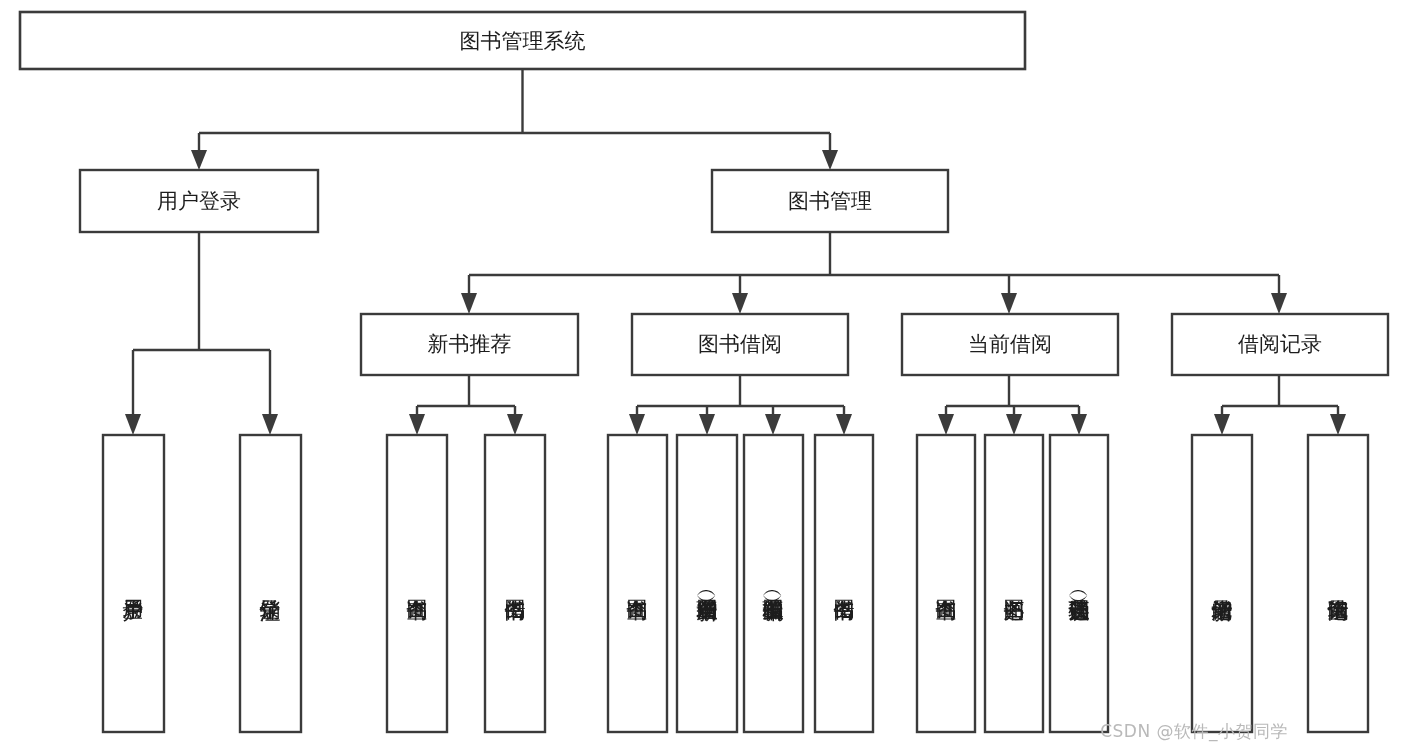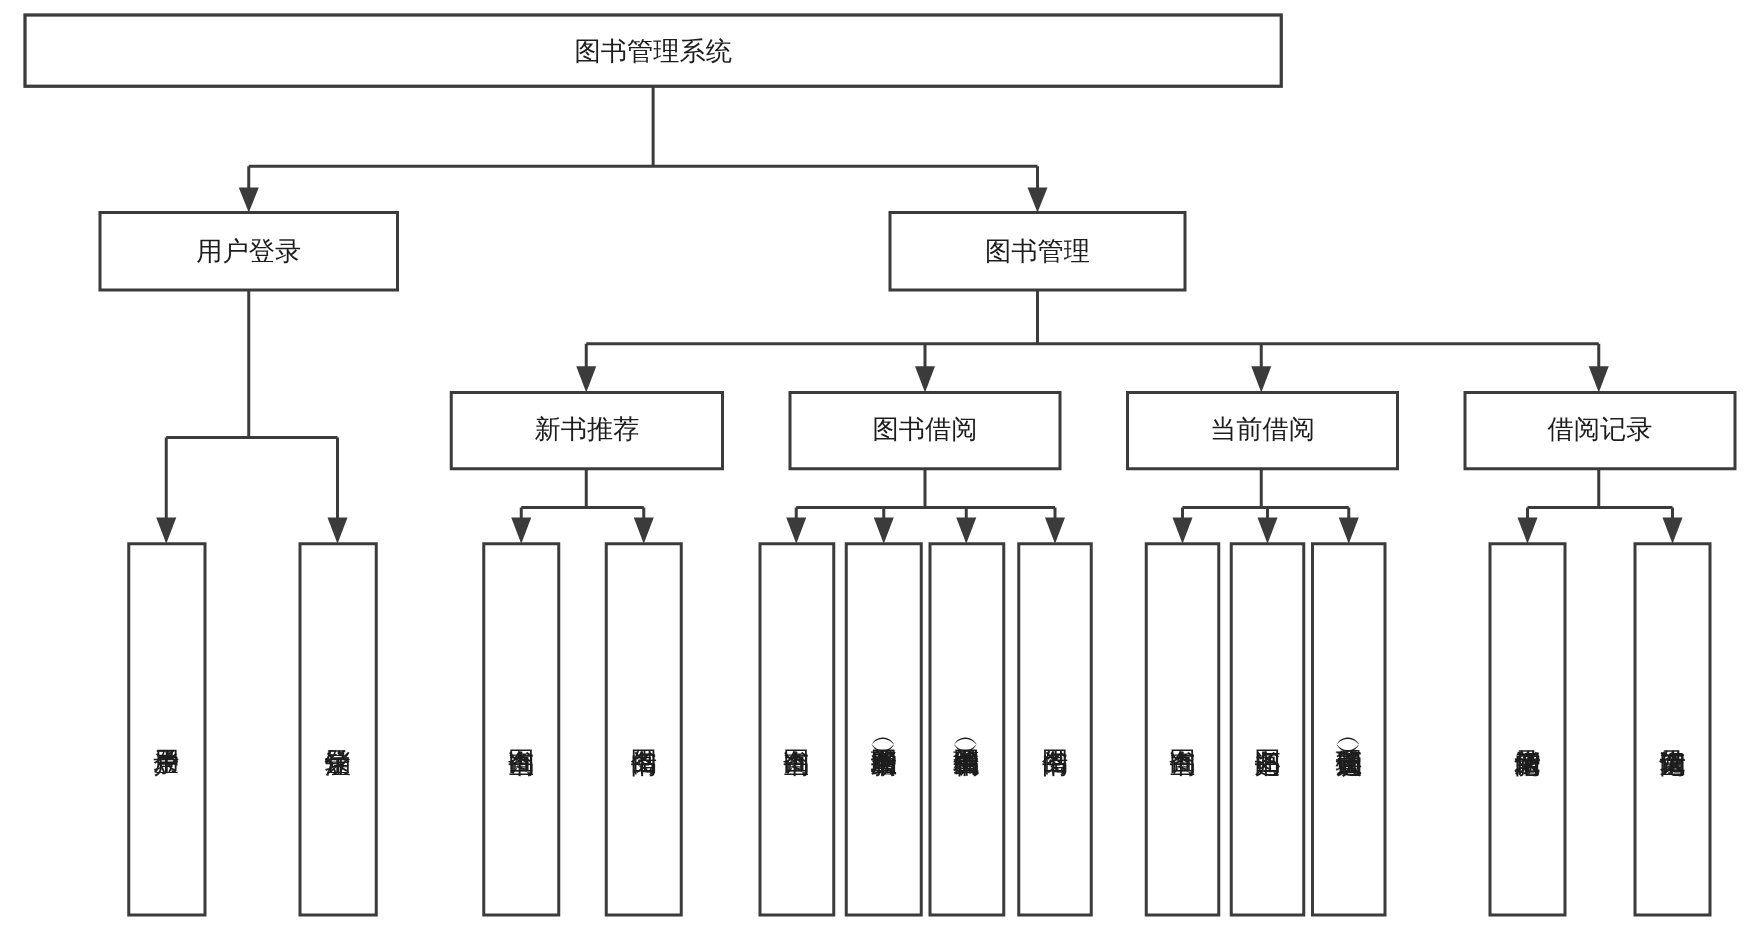--- a/index.html
+++ b/index.html
@@ -220,13 +220,14 @@
       <rect class="node-rect" x="1192" y="435" width="60" height="297"></rect>
       <text class="node-label vertical" x="1222" y="583">新增借阅记录</text>
     </g>
     <g>
       <rect class="node-rect" x="1308" y="435" width="60" height="297"></rect>
       <text class="node-label vertical" x="1338" y="583">查询借阅记录</text>
     </g>
 
   </svg>
 
+  <div class="watermark">CSDN @软件_小贺同学</div>
 </div>
 
 </body></html>

